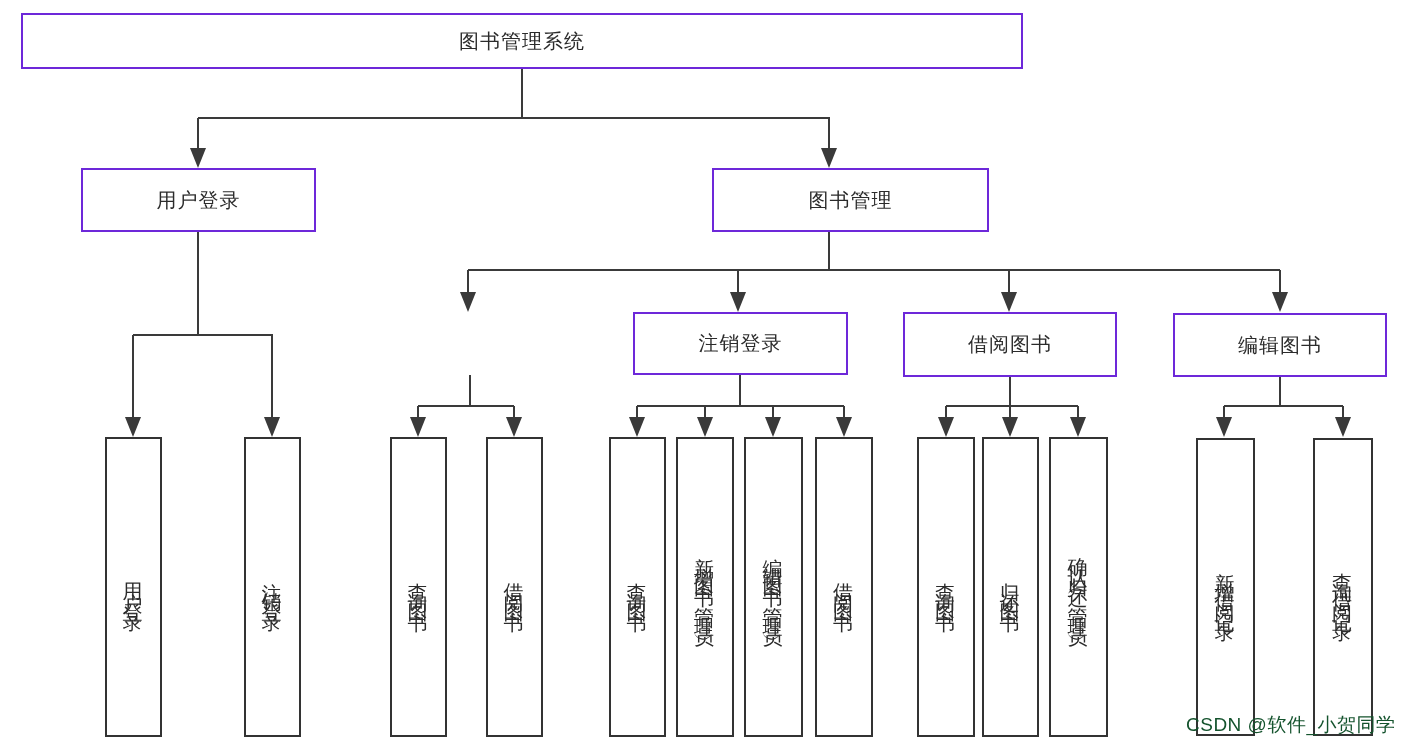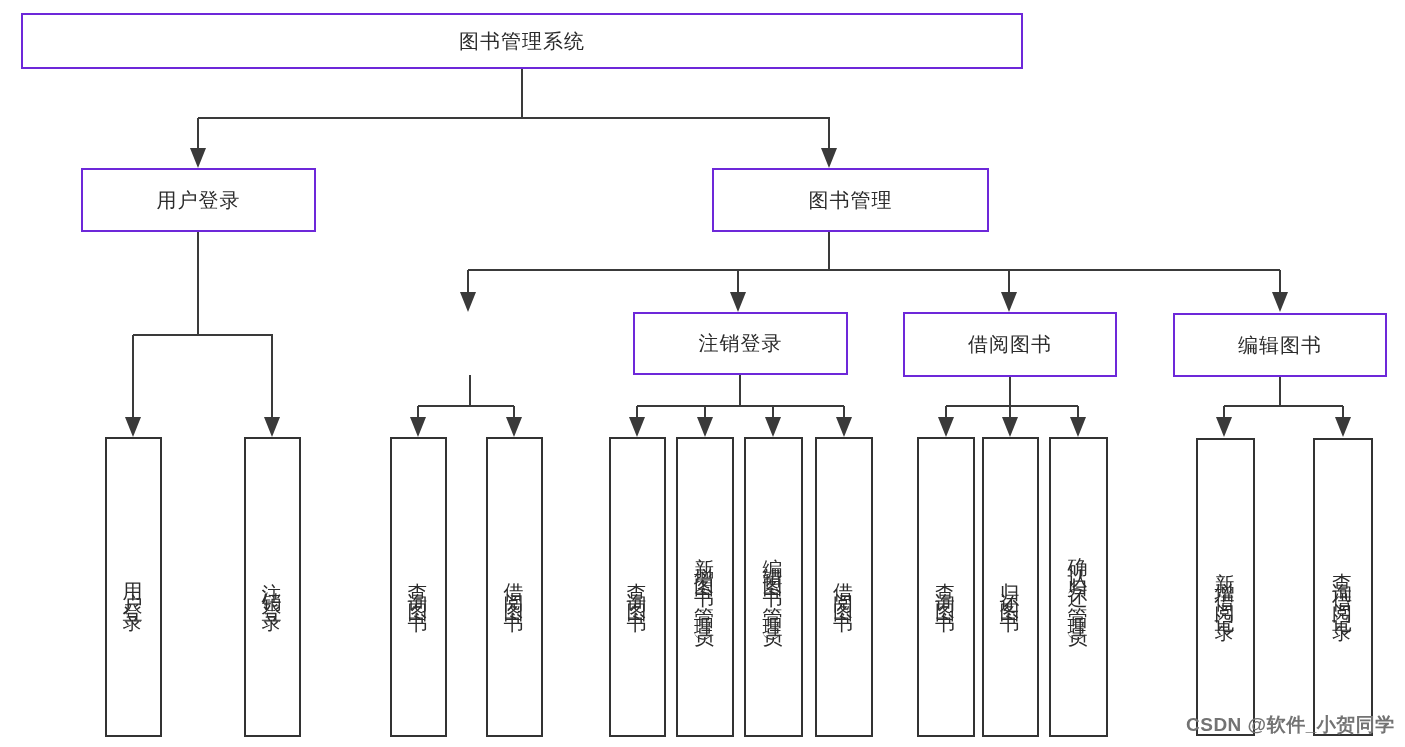--- a/index.html
+++ b/index.html
@@ -20,22 +20,22 @@
     display:flex;align-items:center;justify-content:center;
     writing-mode:vertical-rl;text-orientation:mixed;
     font-size:20px;letter-spacing:10px;color:#2b2b2b;text-align:center;
   }
   
   .v{position:absolute;width:2px;background:#3a3a3a;}
   .h{position:absolute;height:2px;background:#3a3a3a;}
   .a{position:absolute;width:0;height:0;border-left:8px solid transparent;
      border-right:8px solid transparent;border-top:20px solid #3a3a3a;}
   .watermark{
-    position:absolute;left:1186px;top:712px;font-size:19px;color:#737373;
-    letter-spacing:0.5px;z-index:5;white-space:nowrap;font-weight:bold;
+    position:absolute;left:1186px;top:712px;font-size:19px;color:#14532d;
+    letter-spacing:0.5px;z-index:5;white-space:nowrap;
   }
 </style>
 </head>
 <body>
 
 <div class="stage">
 
   <div class="box root" style="left:21px;top:13px;width:1002px;height:56px">
     <span>图书管理系统</span>
   </div>

